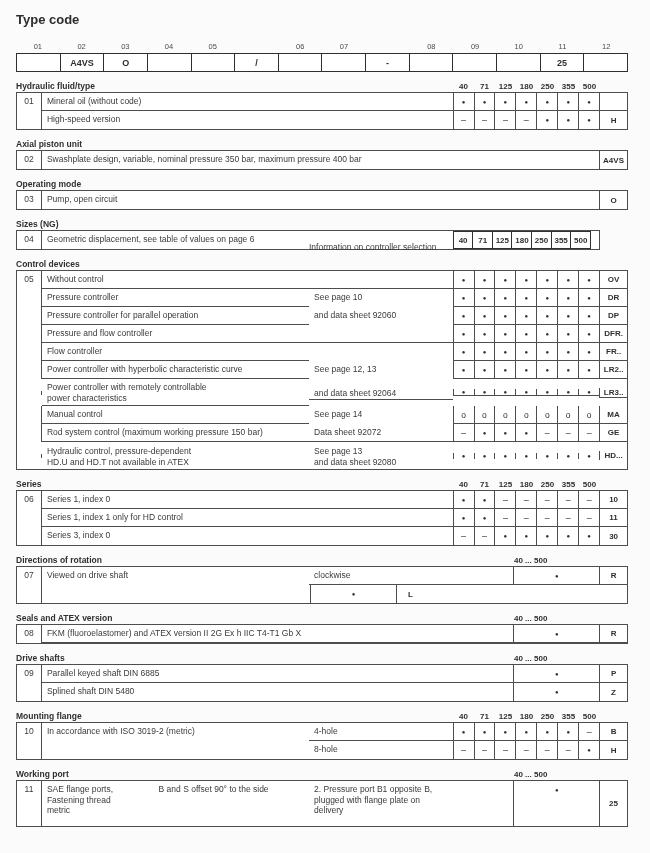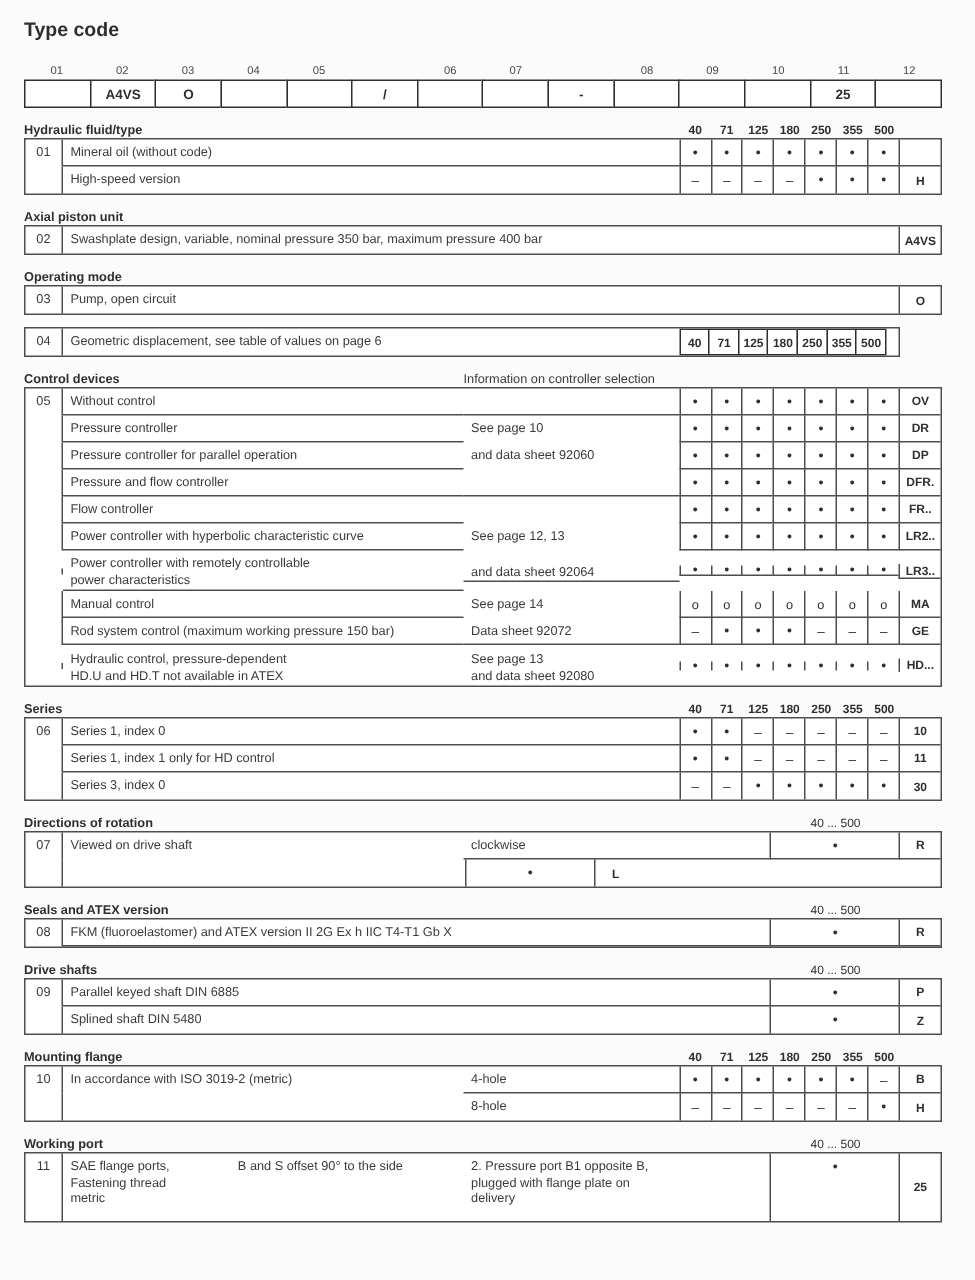--- a/index.html
+++ b/index.html
@@ -12,24 +12,24 @@
   .strip-labels{display:flex;width:612px;}
   .strip-label{flex:1;text-align:center;font-size:7.5px;color:#4a4a4a;padding-bottom:2px;}
   .strip-cells{display:flex;width:612px;}
   .strip-cell{flex:1;height:17px;border:1.3px solid #2f2f2f;margin-left:-1.3px;display:flex;align-items:center;justify-content:center;font-weight:bold;font-size:9px;color:#2f2f2f;background:#fff;}
   .strip-cell:first-child{margin-left:0;}
 
   
   .section{margin-top:8px;}
   .sec-header{position:relative;display:flex;align-items:flex-end;width:612px;margin-bottom:1px;min-height:11px;}
   .sec-title{font-weight:bold;font-size:8.5px;color:#2f2f2f;}
-  .sec-info{position:absolute;left:293px;bottom:0;font-size:8.5px;color:#3a3a3a;}
+  .sec-info{position:absolute;left:293px;bottom:17px;font-size:8.5px;color:#3a3a3a;}
   .hdr-sizes{margin-left:auto;margin-right:28px;display:flex;}
   .hdr-size{width:21px;text-align:center;font-size:8px;font-weight:bold;color:#2f2f2f;}
-  .hdr-range{margin-left:auto;margin-right:28px;width:86px;text-align:center;font-size:8px;font-weight:normal;color:#2f2f2f;}
+  .hdr-range{margin-left:auto;margin-right:28px;width:86px;font-size:8px;font-weight:bold;color:#2f2f2f;}
 
   .sec-table{border:1px solid #4d4d4d;width:612px;background:#fff;box-sizing:border-box;}
   .tbl-boxes{width:584px;}
   .row{display:flex;min-height:18px;align-items:stretch;}
   .row.h2{min-height:27px;align-items:center;}
   .row.h3{min-height:45px;}
   .c{box-sizing:border-box;font-size:8.5px;color:#3a3a3a;padding:3px 4px 1px 5px;line-height:1.25;white-space:pre-line;}
   .num{box-sizing:border-box;width:25px;border-right:1px solid #4d4d4d;text-align:center;padding:3px 0 1px;font-size:8.5px;color:#3a3a3a;}
   .bb{border-bottom:1px solid #4d4d4d;}
   .w-descfull{width:412px;}
@@ -150,20 +150,23 @@
         </div>
         <div class="sec-table">
           <div class="row">
             <div class="num">03</div>
             <div class="c w-desc-wide">Pump, open circuit</div>
             <div class="code">O</div>
           </div>
         </div>
       </div>
       <div class="section">
+        <div class="sec-header">
+          <div class="sec-title">Sizes (NG)</div>
+        </div>
         <div class="sec-table tbl-boxes">
           <div class="row">
             <div class="num">04</div>
             <div class="c w-descfull">Geometric displacement, see table of values on page 6</div>
             <div class="boxes">
               <div class="box">40</div>
               <div class="box">71</div>
               <div class="box">125</div>
               <div class="box">180</div>
               <div class="box">250</div>

